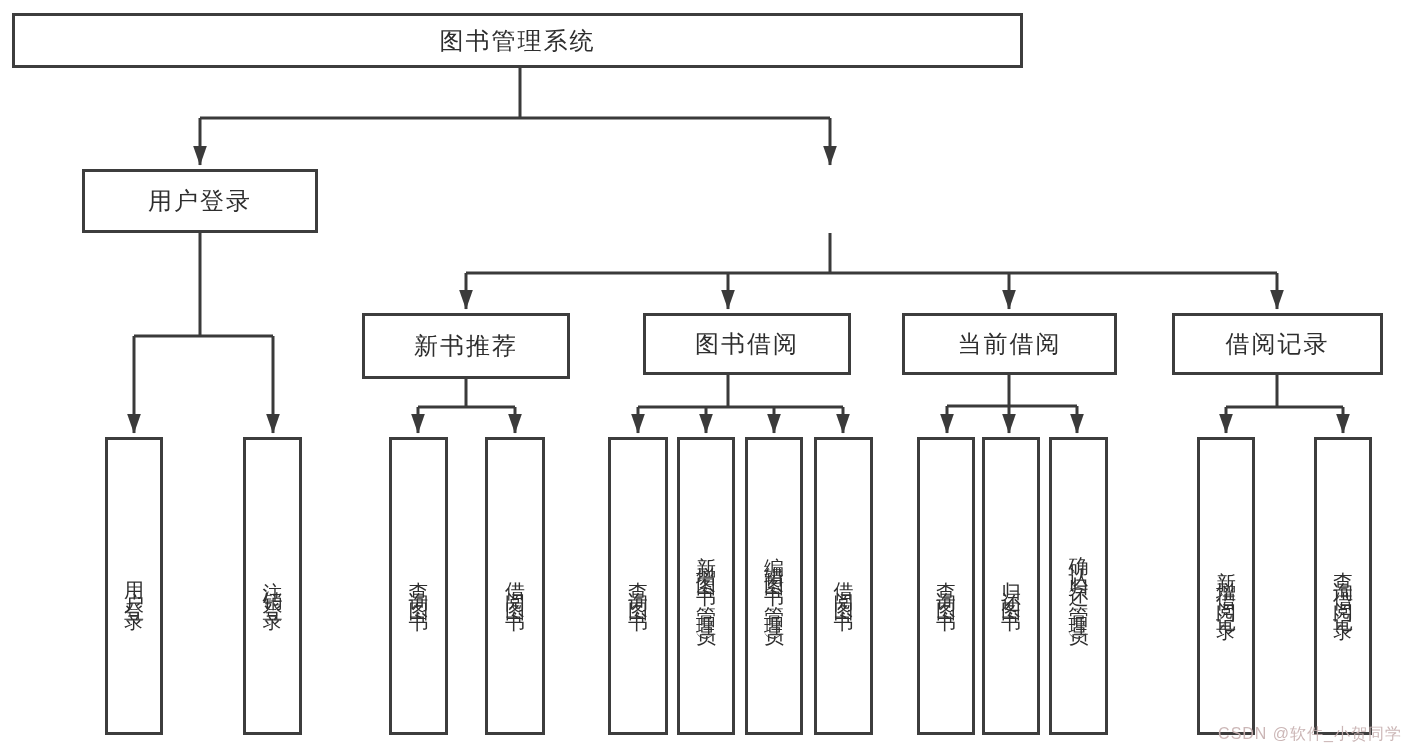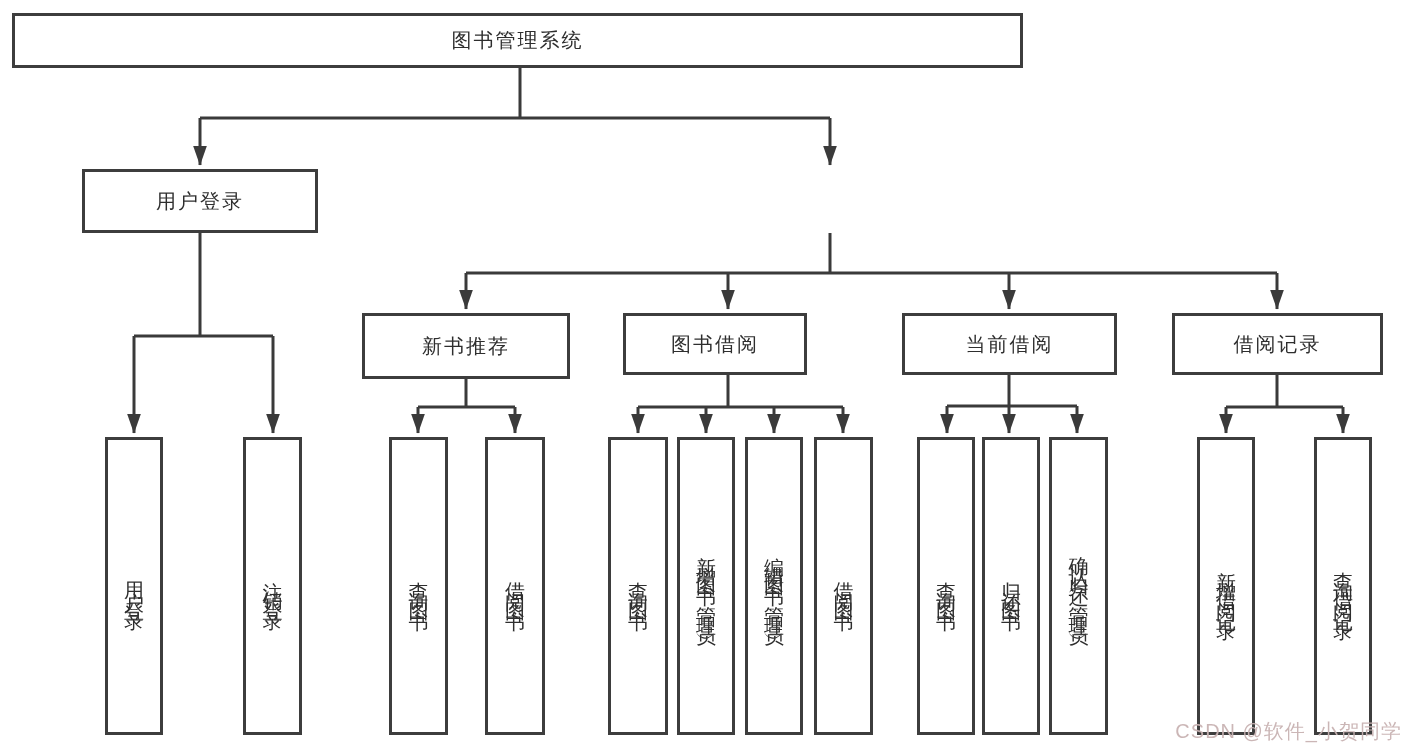--- a/index.html
+++ b/index.html
@@ -9,30 +9,30 @@
   }
   .canvas{position:relative;width:1405px;height:747px;background:#fff;}
   svg.connectors{position:absolute;left:0;top:0;z-index:1;}
   .ln{stroke:#3a3a3a;stroke-width:3;fill:none;}
   .box{
     position:absolute;box-sizing:border-box;z-index:2;
     background:#fff;border:3px solid #3d3d3d;
     display:flex;align-items:center;justify-content:center;
     color:#2e2e2e;
   }
-  .hlabel{font-size:20px;letter-spacing:2px;white-space:nowrap;}
+  .hlabel{font-size:24px;letter-spacing:2px;white-space:nowrap;}
   .leaf{top:437px;height:298px;}
   .leaf .vtext{
     writing-mode:vertical-rl;
     font-size:20px;letter-spacing:10px;line-height:1.05;
     white-space:nowrap;
   }
   .watermark{
     position:absolute;right:3px;bottom:2px;z-index:5;
-    font-size:20px;letter-spacing:1px;
+    font-size:16px;letter-spacing:1px;
     color:#c9b3b3;opacity:.95;white-space:nowrap;
   }
 </style>
 </head>
 <body>
 
 <div class="canvas">
 
   <svg class="connectors" width="1405" height="747" viewBox="0 0 1405 747">
     <defs>
@@ -79,21 +79,21 @@
     <span class="hlabel">图书管理系统</span>
   </div>
 
   <div class="box" style="left:82px;top:169px;width:236px;height:64px">
     <span class="hlabel">用户登录</span>
   </div>
 
   <div class="box" style="left:362px;top:313px;width:208px;height:66px">
     <span class="hlabel">新书推荐</span>
   </div>
-  <div class="box" style="left:623px;top:313px;width:184px;height:62px">
+  <div class="box" style="left:643px;top:313px;width:208px;height:62px">
     <span class="hlabel">图书借阅</span>
   </div>
   <div class="box" style="left:1172px;top:313px;width:211px;height:62px">
     <span class="hlabel">借阅记录</span>
   </div>
   <div class="box" style="left:902px;top:313px;width:215px;height:62px">
     <span class="hlabel">当前借阅</span>
   </div>
 
   <div class="box leaf" style="left:105px;width:58px">

